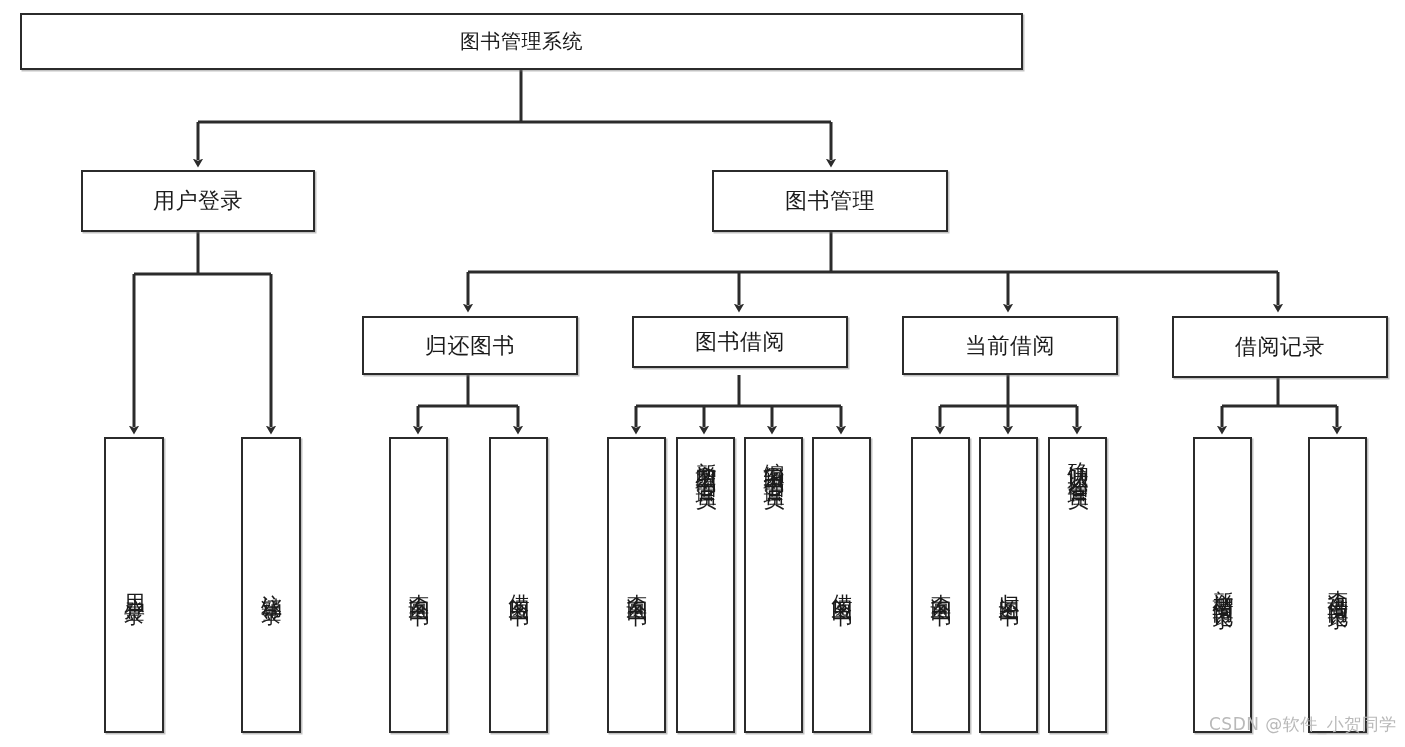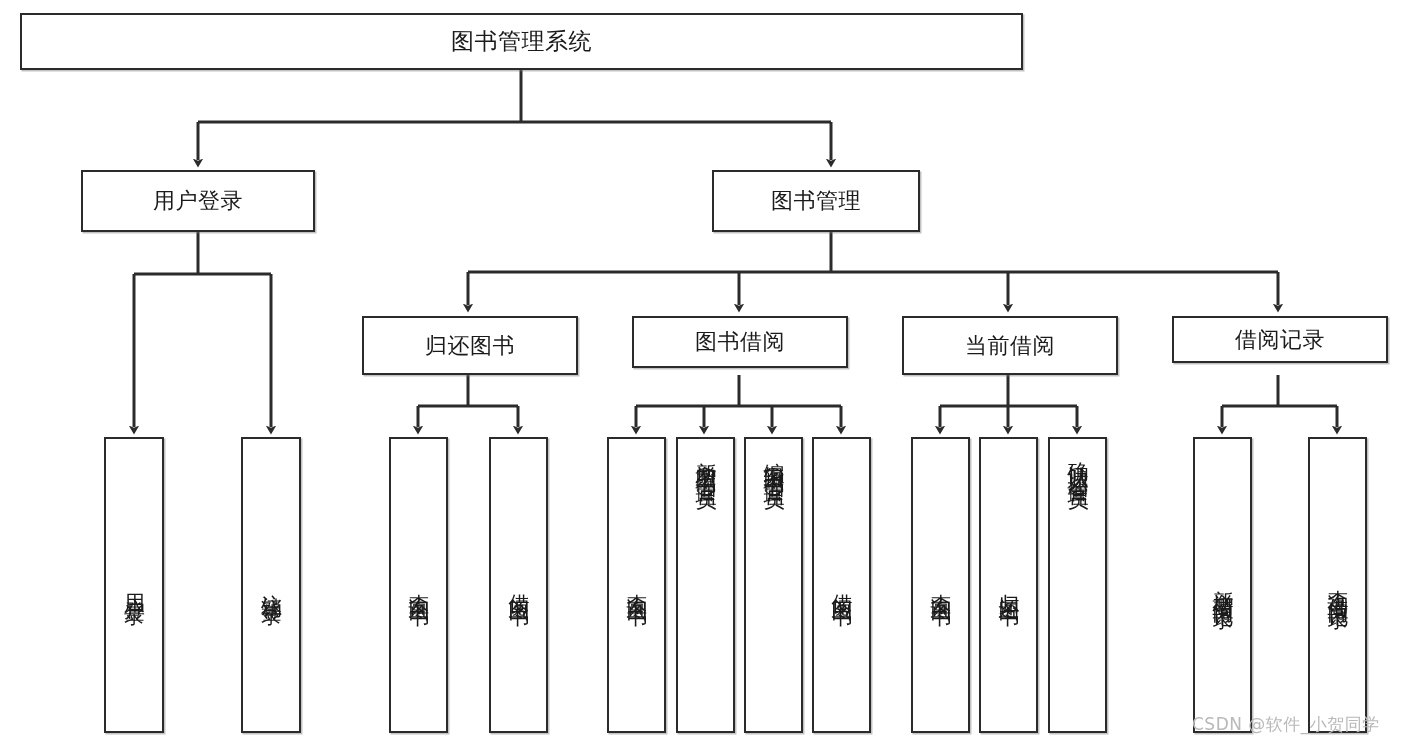--- a/index.html
+++ b/index.html
@@ -44,21 +44,21 @@
     line-height: 1.18;
     letter-spacing: 0.5px;
     white-space: nowrap;
   }
   
   .node.horiz .node-label {
     font-size: 22px;
     text-align: center;
   }
   .node.root .node-label {
-    font-size: 23px;
+    font-size: 20px;
   }
   
   .node.vert {
     align-items: flex-start;
     justify-content: center;
     padding-top: 0;
   }
   .node.vert .node-label {
     writing-mode: vertical-rl;
     text-orientation: upright;
@@ -77,20 +77,21 @@
   .node.vert.top-v .node-label {
     margin-top: 6px;
   }
   .watermark {
     position: absolute;
     color: #b9b9b9;
     font-size: 17px;
     letter-spacing: 0.5px;
     white-space: nowrap;
     user-select: none;
+    margin-left: 17px;
   }
 </style>
 </head>
 <body>
 
 <div id="diagram-root">
 
   <svg id="edge-layer" viewBox="0 0 1405 747" width="1405" height="747" xmlns="http://www.w3.org/2000/svg">
     <defs>
       <marker id="arrow" viewBox="0 0 12 14" refX="2" refY="7" markerWidth="9" markerHeight="11" orient="auto-start-reverse" markerUnits="userSpaceOnUse">
@@ -141,34 +142,34 @@
     </g>
   </svg>
 
   <div class="node horiz root" style="left:20px; top:13px; width:1003px; height:57px;">
     <span class="node-label">图书管理系统</span>
   </div>
 
   <div class="node horiz" style="left:81px; top:170px; width:234px; height:62px;">
     <span class="node-label">用户登录</span>
   </div>
-  <div class="node horiz" style="left:712px; top:170px; width:208px; height:62px;">
+  <div class="node horiz" style="left:712px; top:170px; width:236px; height:62px;">
     <span class="node-label">图书管理</span>
   </div>
 
   <div class="node horiz" style="left:362px; top:316px; width:216px; height:59px;">
     <span class="node-label">归还图书</span>
   </div>
   <div class="node horiz" style="left:632px; top:316px; width:216px; height:52px;">
     <span class="node-label">图书借阅</span>
   </div>
   <div class="node horiz" style="left:902px; top:316px; width:216px; height:59px;">
     <span class="node-label">当前借阅</span>
   </div>
-  <div class="node horiz" style="left:1172px; top:316px; width:216px; height:47px;">
+  <div class="node horiz" style="left:1172px; top:316px; width:216px; height:62px;">
     <span class="node-label">借阅记录</span>
   </div>
 
   <div class="node vert center-v" style="left:104px; top:437px; width:60px; height:296px;">
     <span class="node-label">用户登录</span>
   </div>
   <div class="node vert center-v" style="left:241px; top:437px; width:60px; height:296px;">
     <span class="node-label">注销登录</span>
   </div>
 

